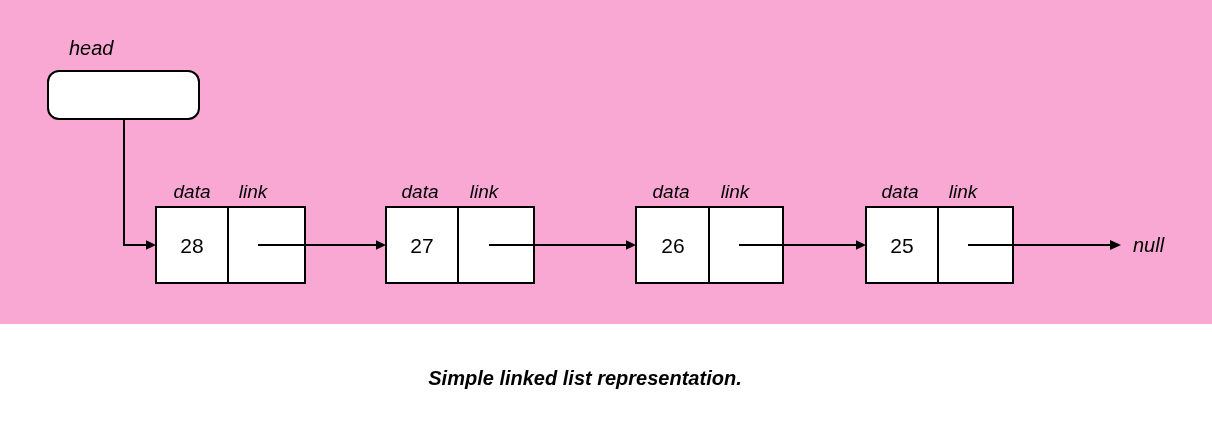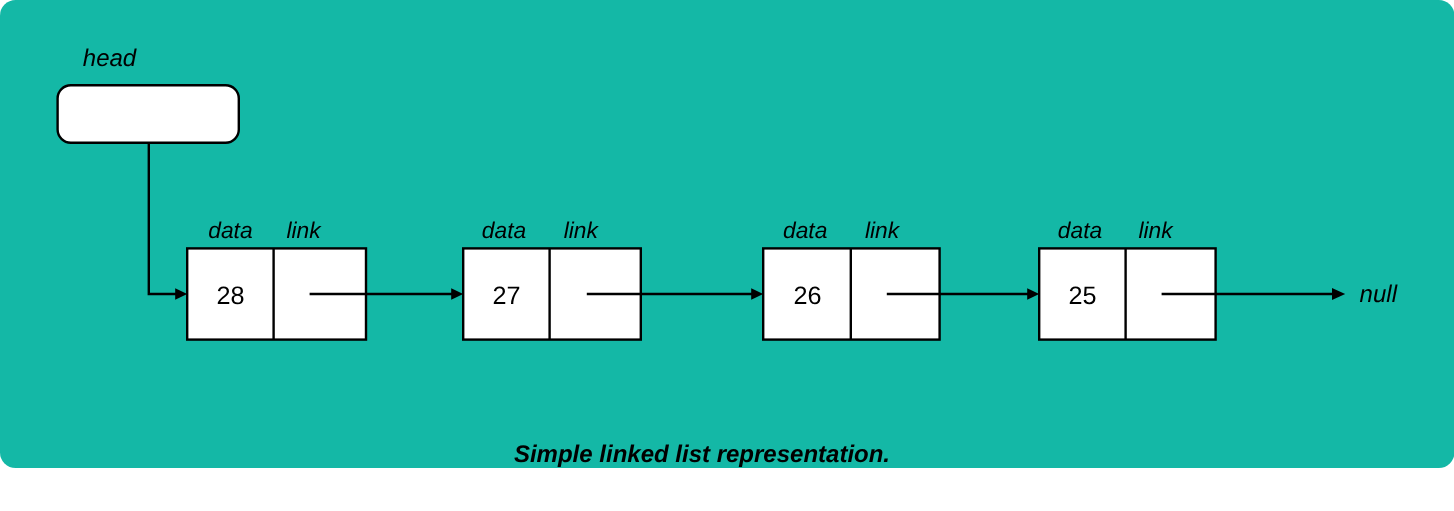--- a/index.html
+++ b/index.html
@@ -10,23 +10,22 @@
   body {
     width: 1212px;
     height: 426px;
     font-family: "Liberation Sans", sans-serif;
     color: #000000;
     overflow: hidden;
   }
   #diagram-root {
     position: relative;
     width: 1212px;
-    height: 390px;
-    background: #14b8a6;
-    border-radius: 13px;
+    height: 324px;
+    background: #f9a8d4;
   }
   svg.canvas {
     position: absolute;
     top: 0;
     left: 0;
     width: 1212px;
     height: 426px;
     display: block;
   }
   .stroke {

